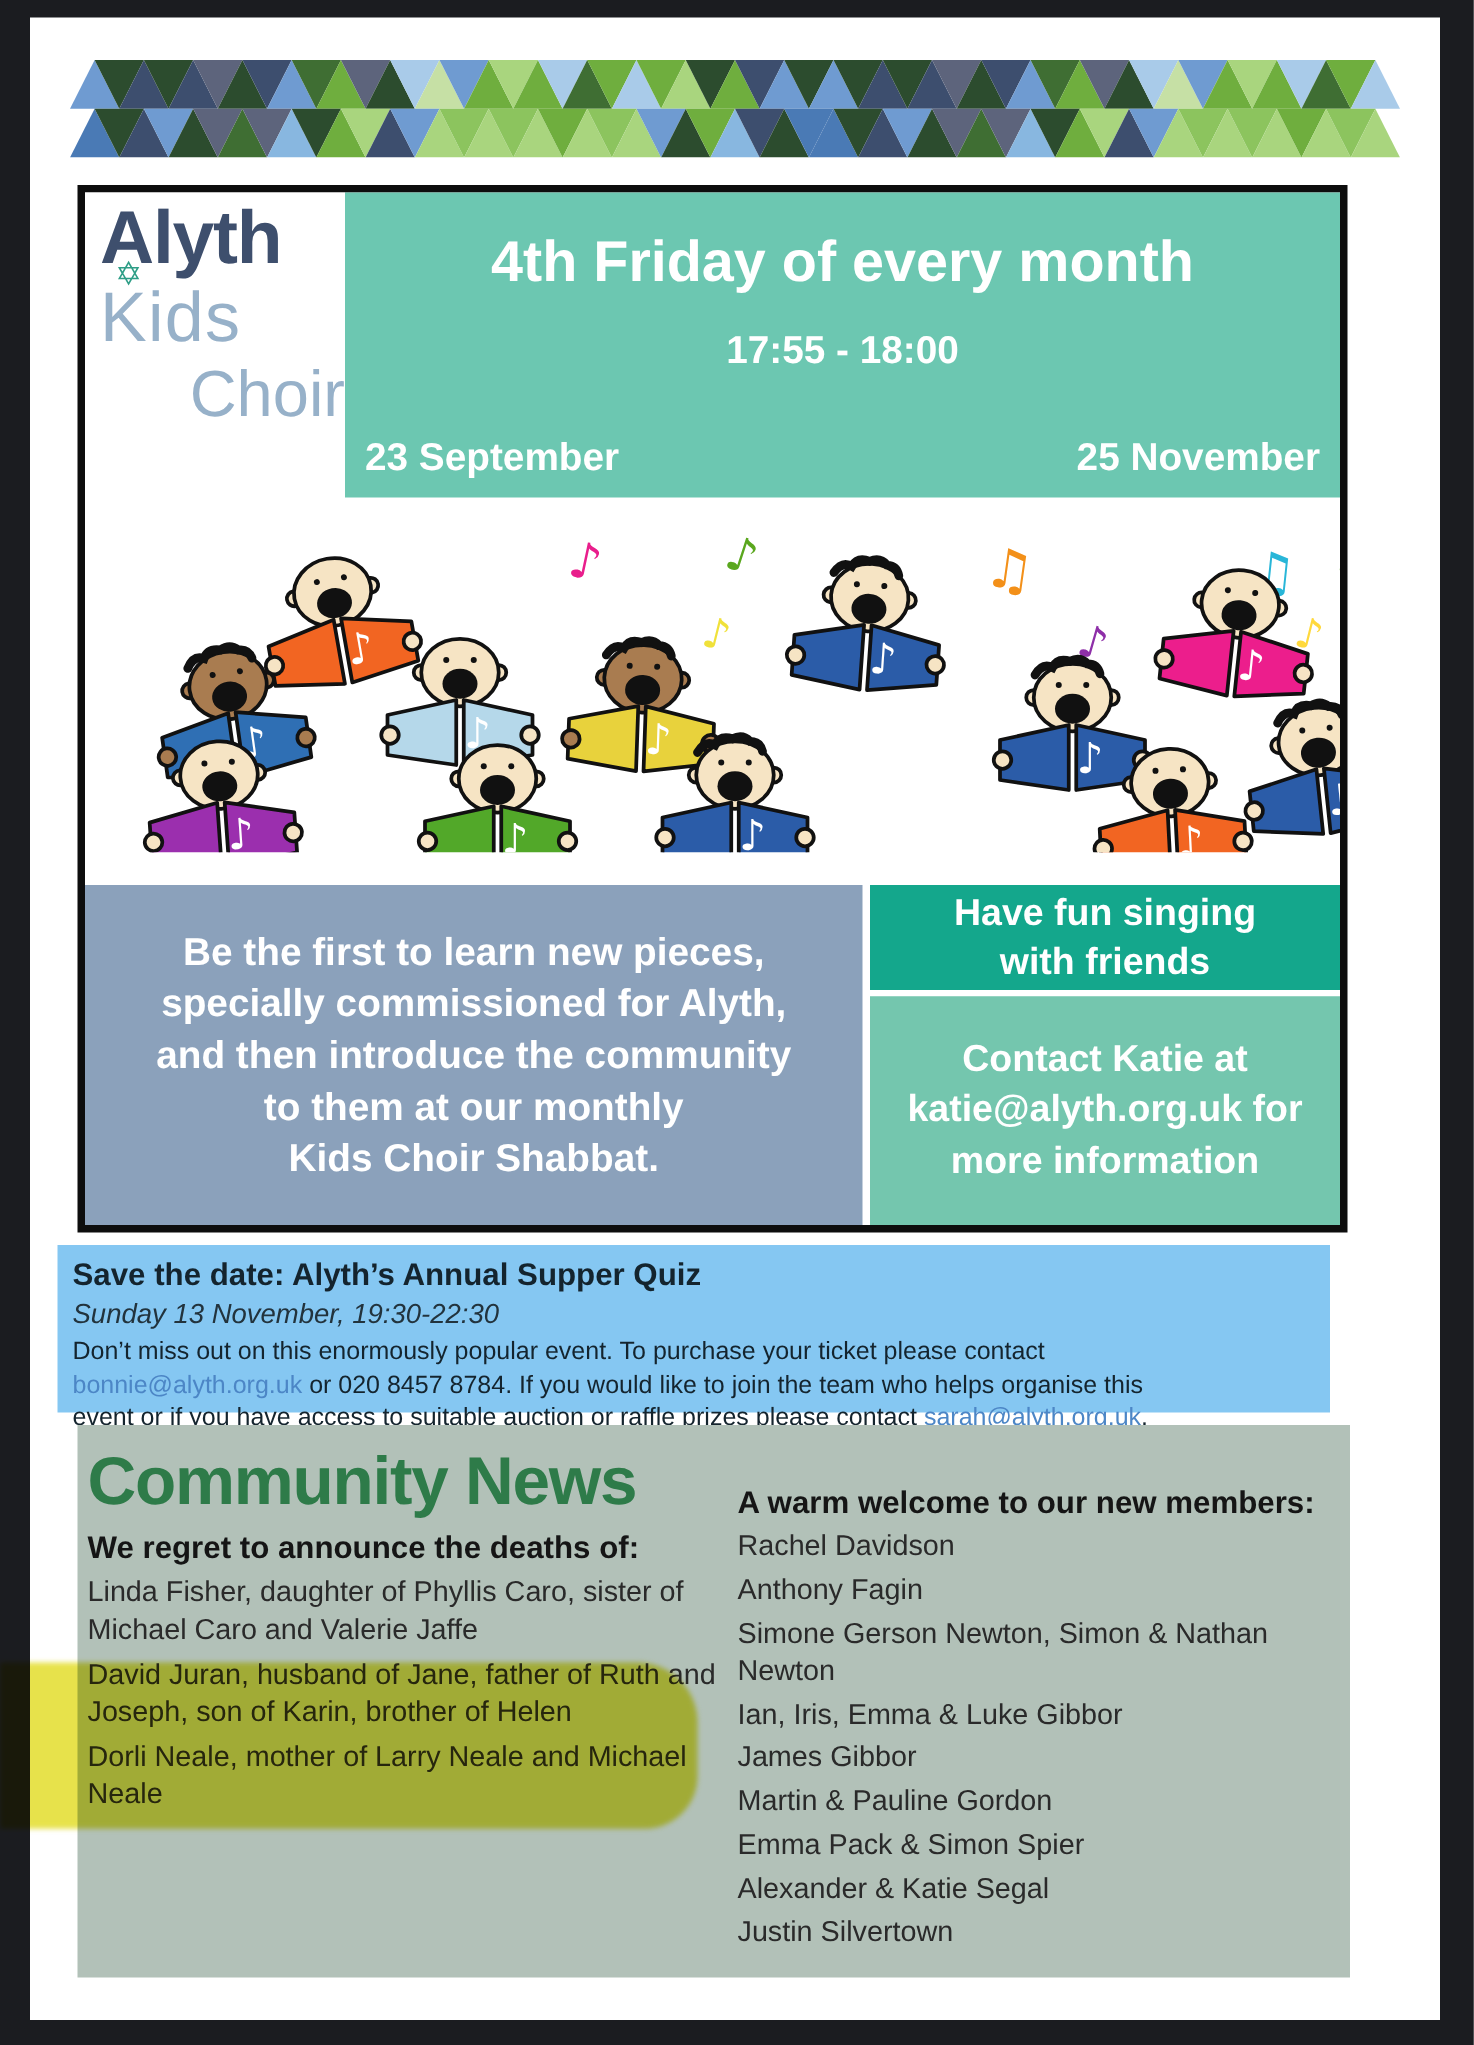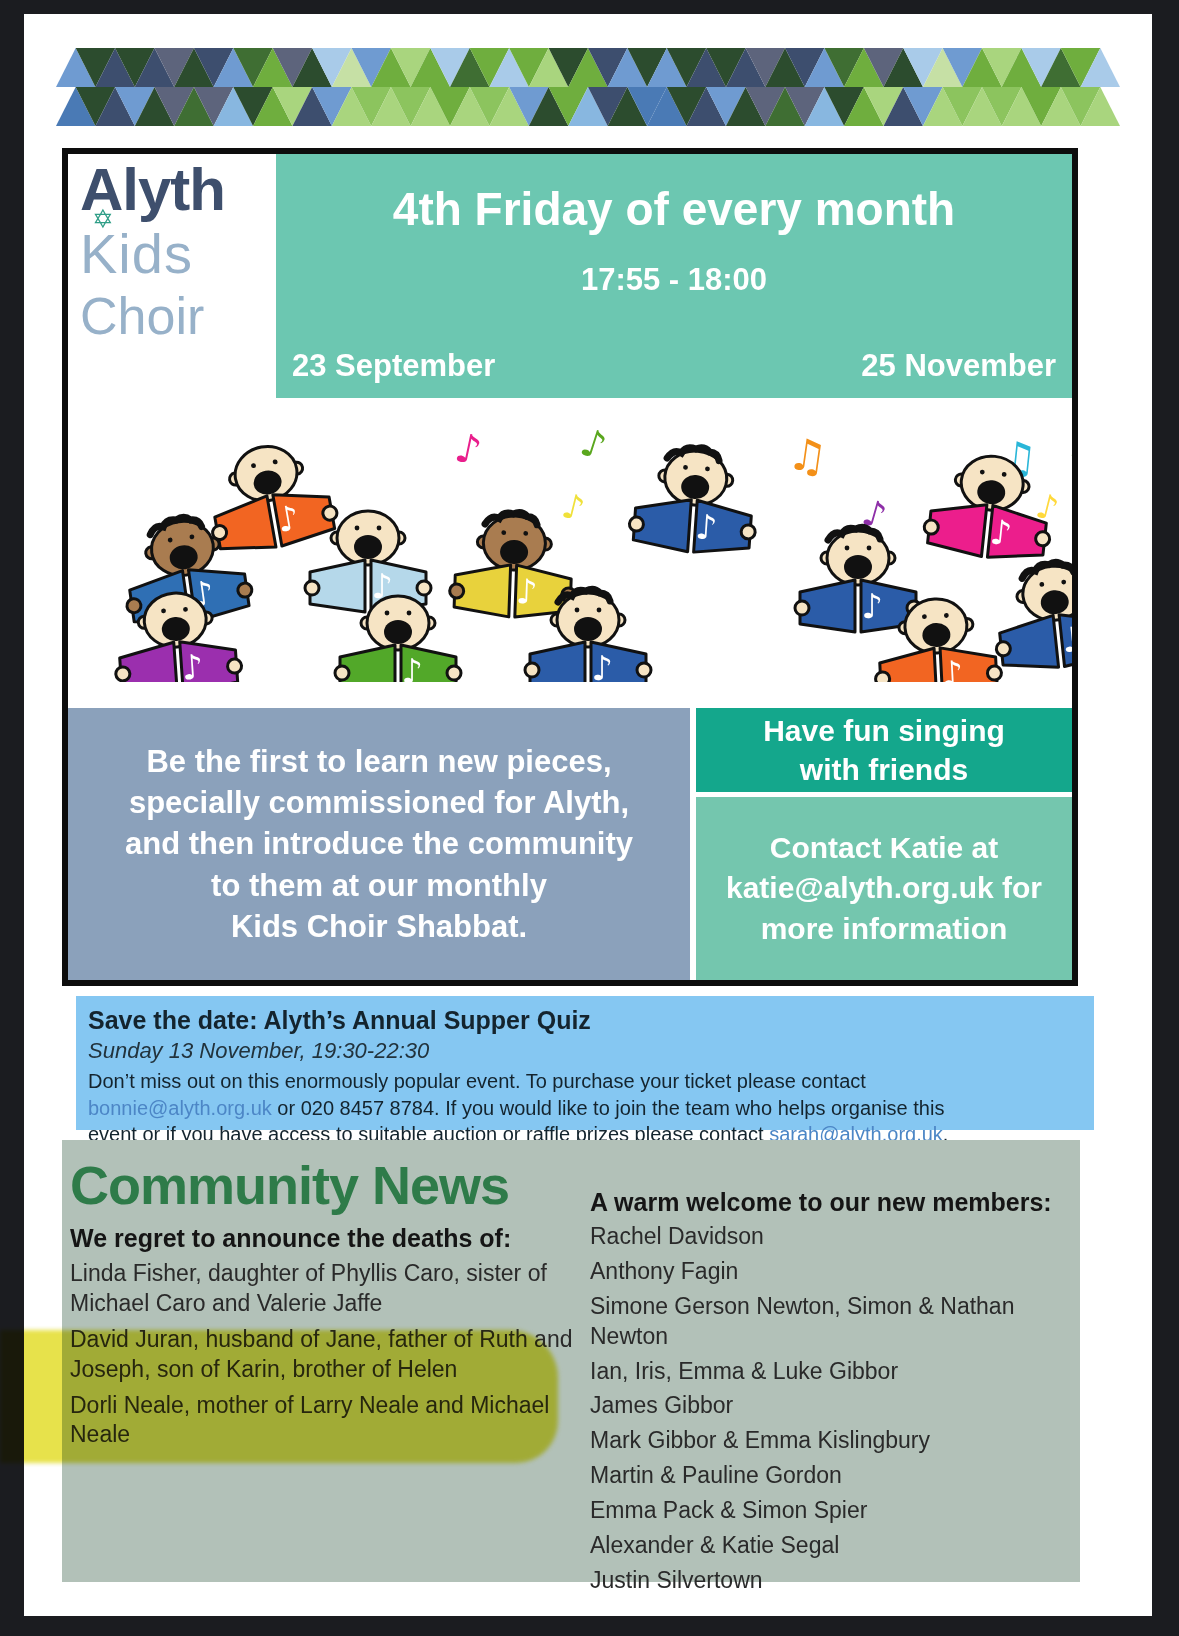--- a/index.html
+++ b/index.html
@@ -19,21 +19,21 @@
     position:absolute;left:38px;top:134px;width:1004px;height:826px;
     border:6px solid #0d0d0d;background:#ffffff;
   }
   .flyer-header{display:flex;height:244px;}
   .logo{
     width:208px;background:#ffffff;position:relative;
     padding:6px 0 0 12px;box-sizing:border-box;line-height:1.0;
   }
   .logo-line1{font-size:60px;font-weight:700;color:#3e4f6d;letter-spacing:-1px;}
   .logo-line2{font-size:56px;color:#97b1c9;margin-top:6px;letter-spacing:1px;}
-  .logo-line3{font-size:52px;color:#97b1c9;margin-top:8px;}
+  .logo-line3{font-size:52px;color:#97b1c9;margin-top:8px;text-align:right;}
   .logo-star{position:absolute;left:24px;top:52px;font-size:26px;color:#2f9e87;}
   .teal-header{
     flex:1;background:#6cc7b1;color:#fff;display:flex;flex-direction:column;
     padding:28px 16px 14px 16px;box-sizing:border-box;text-align:center;
   }
   .teal-title{font-size:46px;font-weight:700;letter-spacing:0px;}
   .teal-time{font-size:31px;font-weight:700;margin-top:26px;}
   .teal-dates{display:flex;justify-content:space-between;margin-top:auto;font-size:31px;font-weight:700;}
   
   .clipart{height:284px;background:#fff;overflow:hidden;}
@@ -47,21 +47,21 @@
   .box-right-top{
     height:84px;background:#14a78c;color:#fff;display:flex;align-items:center;justify-content:center;
     text-align:center;font-size:30px;font-weight:700;line-height:1.3;white-space:pre-line;
   }
   .box-right-bottom{
     flex:1;margin-top:5px;background:#74c6ae;color:#fff;display:flex;align-items:center;justify-content:center;
     text-align:center;font-size:30px;font-weight:700;line-height:1.35;white-space:pre-line;
   }
   
   .save-date{
-    position:absolute;left:52px;top:982px;width:1018px;height:134px;
+    position:absolute;left:22px;top:982px;width:1018px;height:134px;
     background:#85c7f2;color:#14242e;box-sizing:border-box;padding:10px 12px;
   }
   .sd-title{font-size:25px;font-weight:700;}
   .sd-sub{font-size:22px;font-style:italic;margin-top:3px;color:#22333d;}
   .sd-body{font-size:20px;margin-top:4px;line-height:1.33;white-space:pre-line;}
   .link-text{color:#4c86c6;}
   
   .community{
     position:absolute;left:38px;top:1126px;width:1018px;height:442px;
     background:#b2c1b8;box-sizing:border-box;display:flex;padding:0 6px 0 8px;
@@ -329,21 +329,20 @@
     </div>
     <div class="col-right">
       <div class="welcome-heading">A warm welcome to our new members:</div>
       <div>
           <div class="member">Rachel Davidson</div>
           <div class="member">Anthony Fagin</div>
           <div class="member">Simone Gerson Newton, Simon &amp; Nathan
 Newton</div>
           <div class="member">Ian, Iris, Emma &amp; Luke Gibbor</div>
           <div class="member">James Gibbor</div>
-          <div class="member">Mark Gibbor &amp; Emma Kislingbury</div>
           <div class="member">Martin &amp; Pauline Gordon</div>
           <div class="member">Emma Pack &amp; Simon Spier</div>
           <div class="member">Alexander &amp; Katie Segal</div>
           <div class="member">Justin Silvertown</div>
         </div>
     </div>
   </div>
 
 </div>
 

